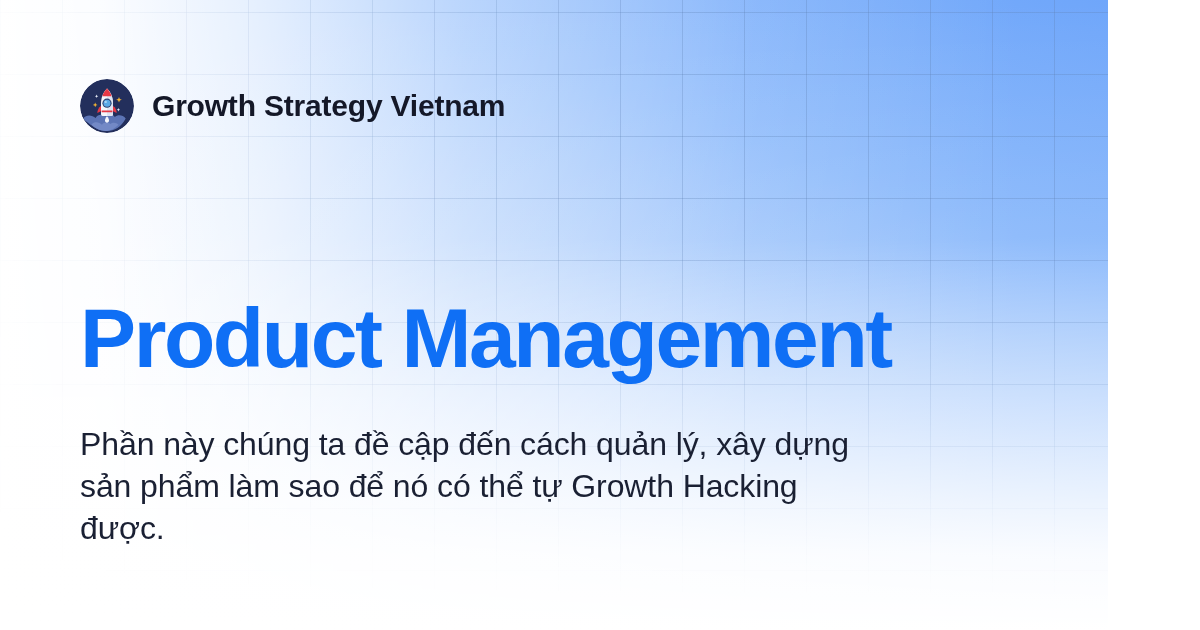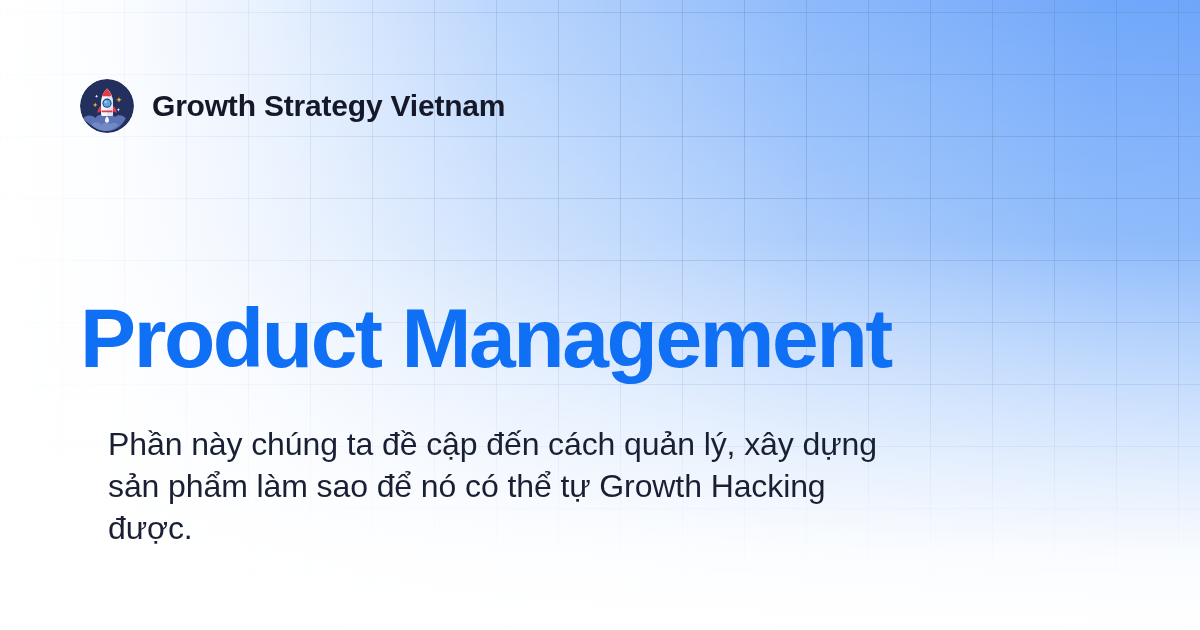--- a/index.html
+++ b/index.html
@@ -7,21 +7,21 @@
 
   html, body {
     width:1200px; height:630px;
     overflow:hidden;
     background:#ffffff;
     font-family:"Liberation Sans", sans-serif;
   }
 
   .canvas {
     position:relative;
-    width:1200px; height:630px;
+    width:1108px; height:630px;
     overflow:hidden;
     background:#ffffff;
   }
 
   
   .bg-gradient {
     position:absolute; inset:0;
     background:
       linear-gradient(to bottom,
         rgba(255,255,255,0) 0%,
@@ -96,21 +96,20 @@
   
   .body-copy {
     position:absolute;
     left:80px; top:423px;
     width:800px;
     font-size:32px;
     font-weight:normal;
     line-height:42px;
     letter-spacing:-0.1px;
     color:#1A2033;
-    margin-left:28px;
   }
 </style>
 </head>
 <body>
 
 <div class="canvas">
 
   <div class="bg-gradient"></div>
   <div class="bg-grid"></div>
 

